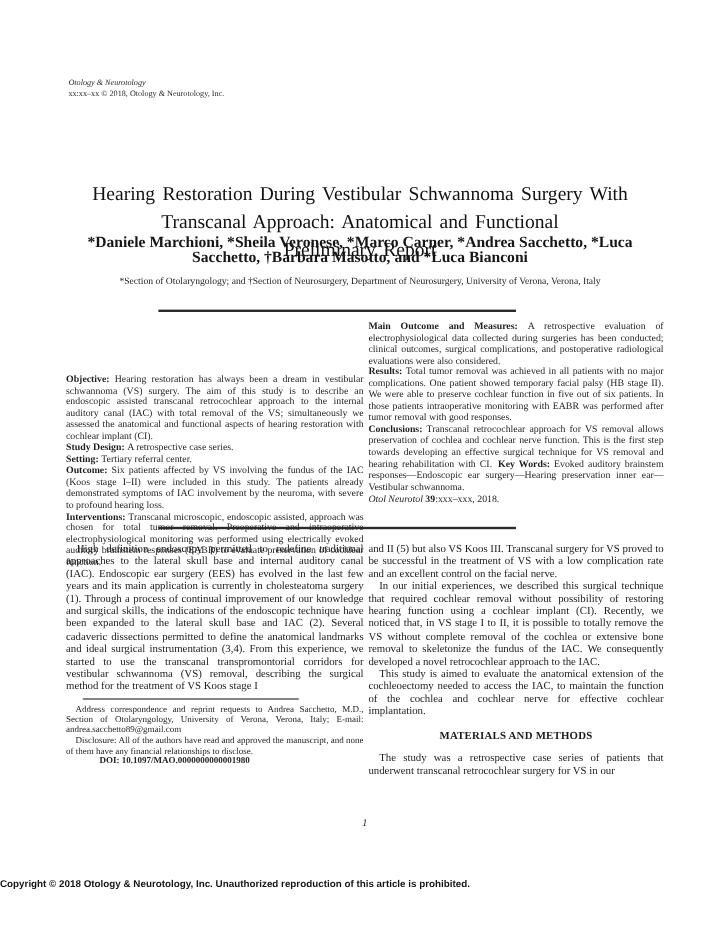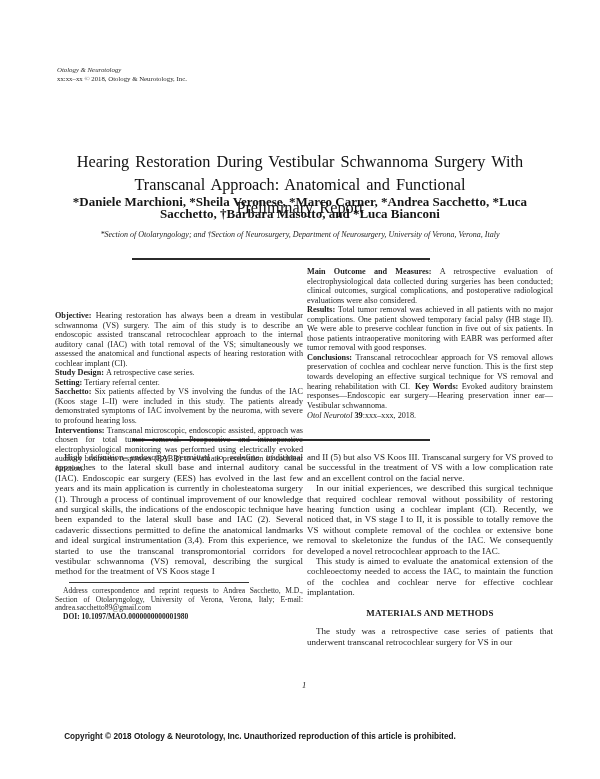--- a/index.html
+++ b/index.html
@@ -11,21 +11,21 @@
   
   .jhead{position:absolute;top:66px;left:57px;font-size:6.8px;line-height:8.6px;color:#2a2a2a;}
   .jhead .l1{font-style:italic;}
   
   .title{position:absolute;top:126px;left:40px;right:40px;text-align:center;
          font-size:16.3px;line-height:23px;color:#111;margin-top:24px;}
   .title .tline{word-spacing:2px;}
   .authors{position:absolute;top:196px;left:60px;right:60px;text-align:center;
            font-size:13px;line-height:12px;font-weight:bold;color:#161616;}
   .affiliation{position:absolute;top:230px;left:30px;right:30px;text-align:center;
-               font-style:italic;font-size:8px;white-space:nowrap;color:#222;}
+               font-size:8px;white-space:nowrap;color:#222;}
   
   .rule{position:absolute;left:132px;width:298px;height:2px;background:#2b2b2b;}
   .rule.r1{top:258px;}
   .rule.r2{top:439px;}
   
   .abscol{position:absolute;top:267px;width:248px;font-size:8.2px;line-height:9.55px;
           text-align:justify;color:#1d1d1d;}
   .abscol.left{left:55px;margin-top:44px;}
   .abscol.right{left:307px;width:246px;}
   .abscol b{font-weight:bold;}
@@ -38,25 +38,25 @@
            text-align:justify;color:#1b1b1b;}
   .bodycol.left{left:55px;}
   .bodycol.right{left:307px;width:246px;}
   .indent{text-indent:9px;}
   .sechead{text-align:center;font-weight:bold;font-size:9px;letter-spacing:.2px;
            margin:10px 0 8px 0;text-indent:0;}
   
   .footnote{margin-top:5px;}
   .fnrule{width:180px;height:1px;background:#333;margin:0 0 4px 14px;}
   .footnote p{font-size:7.5px;line-height:8.7px;text-indent:8px;text-align:justify;color:#242424;}
-  .footnote .doi{font-weight:bold;}
+  .footnote .doi{font-weight:bold;margin-left:20px;}
   
   .pagenum{position:absolute;top:680px;left:55px;width:498px;text-align:center;
            font-style:italic;font-size:8.5px;color:#222;}
-  .copyright{position:absolute;top:732px;left:0;width:520px;text-align:center;
+  .copyright{position:absolute;top:732px;left:0;width:520px;
              font-family:"Liberation Sans", sans-serif;font-weight:bold;
              font-size:8.2px;color:#161616;}
 </style>
 </head>
 <body>
 
 <div class="page">
 
   <div class="jhead">
     <div class="l1">Otology &amp; Neurotology</div>
@@ -72,38 +72,39 @@
   <div class="authors">*Daniele Marchioni, *Sheila Veronese, *Marco Carner, *Andrea Sacchetto, *Luca Sacchetto, †Barbara Masotto, and *Luca Bianconi</div>
 
   <div class="affiliation">*Section of Otolaryngology; and †Section of Neurosurgery, Department of Neurosurgery, University of Verona, Verona, Italy</div>
 
   <div class="rule r1"></div>
 
   <div class="abscol left">
     <p><b>Objective: </b><span>Hearing restoration has always been a dream in vestibular schwannoma (VS) surgery. The aim of this study is to describe an endoscopic assisted transcanal retrocochlear approach to the internal auditory canal (IAC) with total removal of the VS; simultaneously we assessed the anatomical and functional aspects of hearing restoration with cochlear implant (CI).</span></p>
     <p><b>Study Design: </b><span>A retrospective case series.</span></p>
     <p><b>Setting: </b><span>Tertiary referral center.</span></p>
-    <p><b>Sacchetto: </b><span>Six patients affected by VS involving the fundus of the IAC (Koos stage I–II) were included in this study. The patients already demonstrated symptoms of IAC involvement by the neuroma, with severe to profound hearing loss.</span></p>
+    <p><b>Outcome: </b><span>Six patients affected by VS involving the fundus of the IAC (Koos stage I–II) were included in this study. The patients already demonstrated symptoms of IAC involvement by the neuroma, with severe to profound hearing loss.</span></p>
     <p><b>Interventions: </b><span>Transcanal microscopic, endoscopic assisted, approach was chosen for total tumor removal. Preoperative and intraoperative electrophysiological monitoring was performed using electrically evoked auditory brainstem responses (EABR) to evaluate preservation of cochlear function.</span></p>
   </div>
 
   <div class="abscol right">
     <p><b>Main Outcome and Measures: </b><span>A retrospective evaluation of electrophysiological data collected during surgeries has been conducted; clinical outcomes, surgical complications, and postoperative radiological evaluations were also considered.</span></p>
     <p><b>Results: </b><span>Total tumor removal was achieved in all patients with no major complications. One patient showed temporary facial palsy (HB stage II). We were able to preserve cochlear function in five out of six patients. In those patients intraoperative monitoring with EABR was performed after tumor removal with good responses.</span></p>
     <p><b>Conclusions: </b><span>Transcanal retrocochlear approach for VS removal allows preservation of cochlea and cochlear nerve function. This is the first step towards developing an effective surgical technique for VS removal and hearing rehabilitation with CI.</span><b class="kwlabel">Key Words: </b><span>Evoked auditory brainstem responses—Endoscopic ear surgery—Hearing preservation inner ear—Vestibular schwannoma.</span></p>
     <p class="citation"><i>Otol Neurotol </i><b>39</b><span>:xxx–xxx, 2018.</span></p>
   </div>
 
   <div class="rule r2"></div>
 
   <div class="bodycol left">
     <p class="indent">High definition endoscopy permitted to redefine traditional approaches to the lateral skull base and internal auditory canal (IAC). Endoscopic ear surgery (EES) has evolved in the last few years and its main application is currently in cholesteatoma surgery (1). Through a process of continual improvement of our knowledge and surgical skills, the indications of the endoscopic technique have been expanded to the lateral skull base and IAC (2). Several cadaveric dissections permitted to define the anatomical landmarks and ideal surgical instrumentation (3,4). From this experience, we started to use the transcanal transpromontorial corridors for vestibular schwannoma (VS) removal, describing the surgical method for the treatment of VS Koos stage I</p>
     <div class="footnote">
       <div class="fnrule"></div>
       <p>Address correspondence and reprint requests to Andrea Sacchetto, M.D., Section of Otolaryngology, University of Verona, Verona, Italy; E-mail: andrea.sacchetto89@gmail.com</p>
+      <p>Disclosure: All of the authors have read and approved the manuscript, and none of them have any financial relationships to disclose.</p>
       <p class="doi">DOI: 10.1097/MAO.0000000000001980</p>
     </div>
   </div>
 
   <div class="bodycol right">
     <p>and II (5) but also VS Koos III. Transcanal surgery for VS proved to be successful in the treatment of VS with a low complication rate and an excellent control on the facial nerve.</p>
     <p class="indent">In our initial experiences, we described this surgical technique that required cochlear removal without possibility of restoring hearing function using a cochlear implant (CI). Recently, we noticed that, in VS stage I to II, it is possible to totally remove the VS without complete removal of the cochlea or extensive bone removal to skeletonize the fundus of the IAC. We consequently developed a novel retrocochlear approach to the IAC.</p>
     <p class="indent">This study is aimed to evaluate the anatomical extension of the cochleoectomy needed to access the IAC, to maintain the function of the cochlea and cochlear nerve for effective cochlear implantation.</p>
     <p class="sechead">MATERIALS AND METHODS</p>
     <p class="indent">The study was a retrospective case series of patients that underwent transcanal retrocochlear surgery for VS in our</p>

